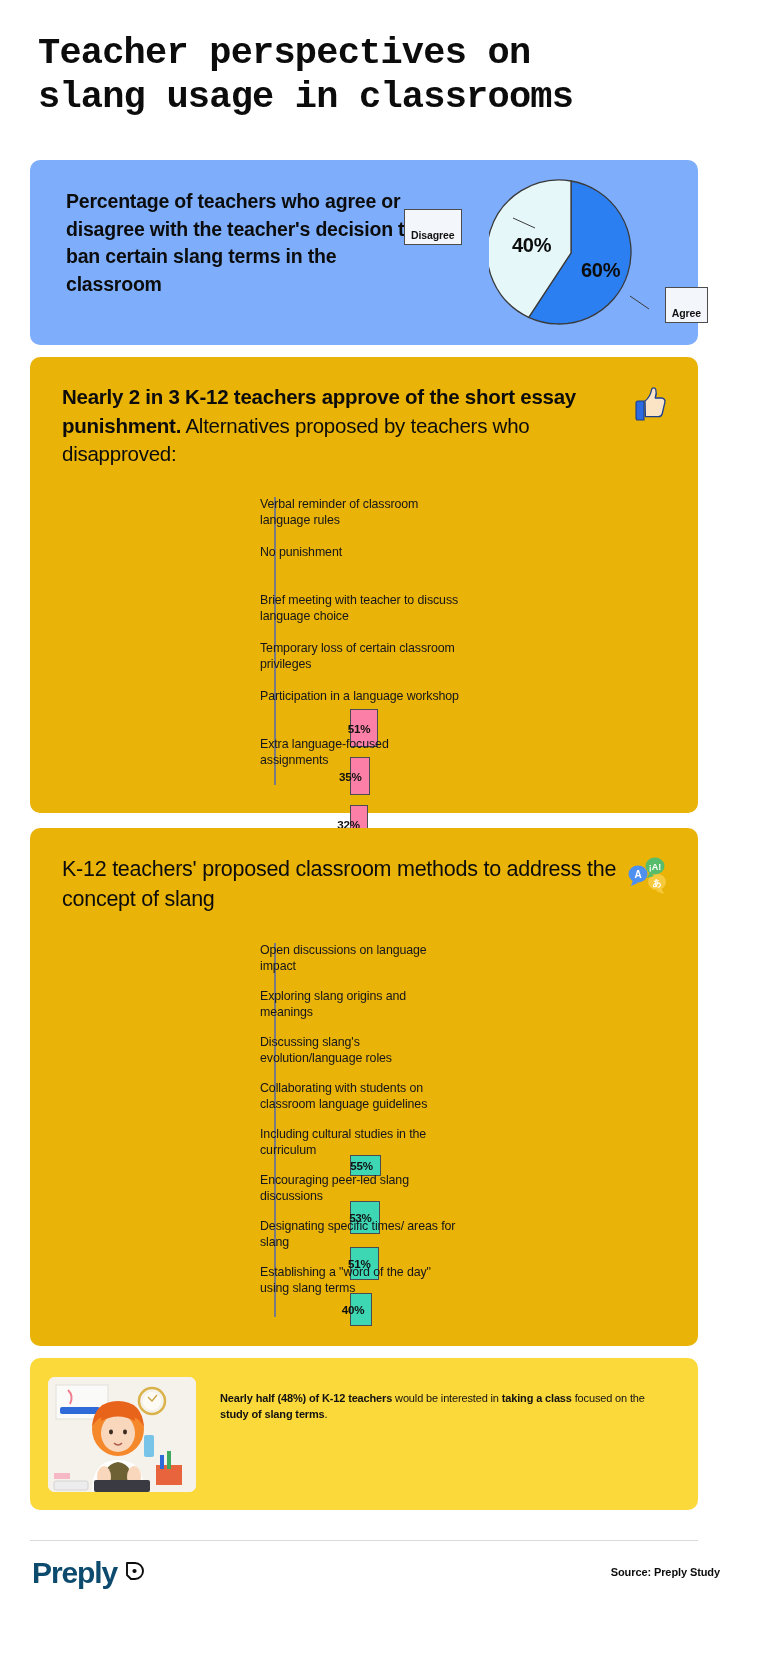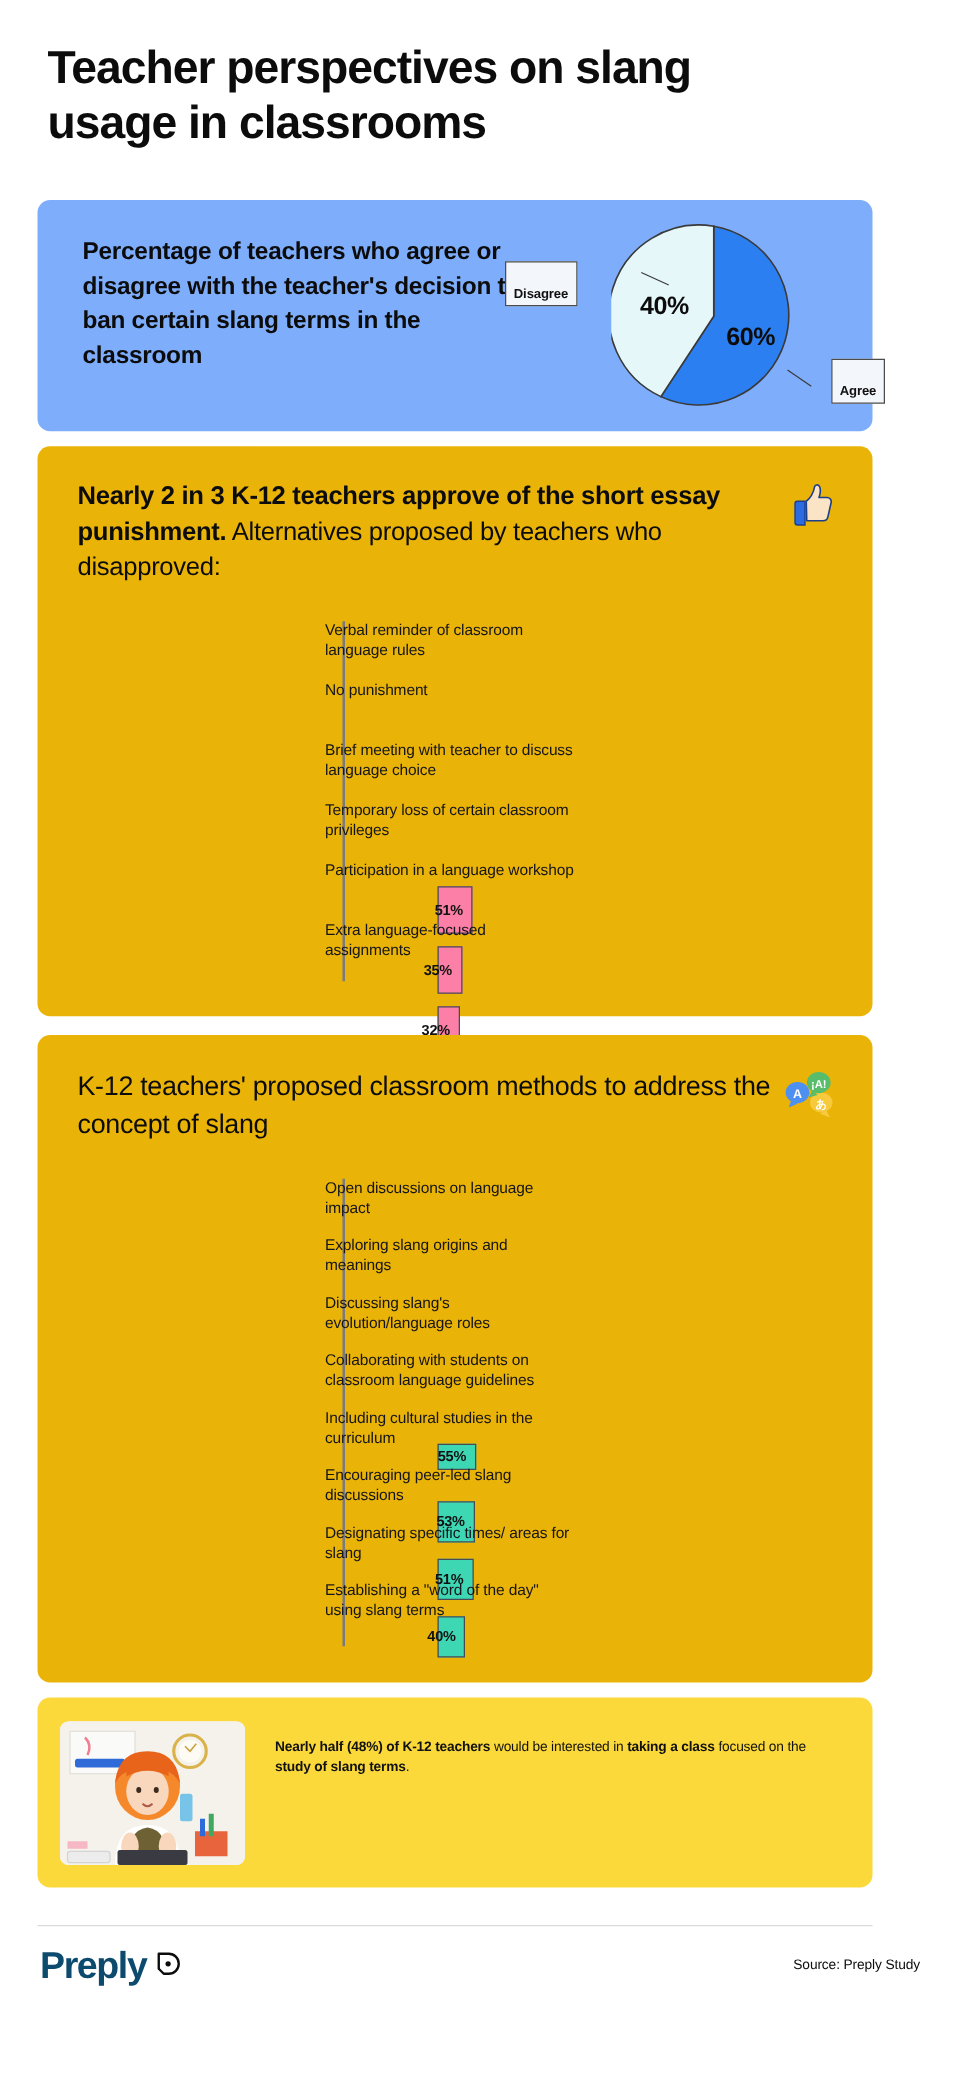--- a/index.html
+++ b/index.html
@@ -22,21 +22,21 @@
   .title {
     position: absolute;
     left: 38px;
     top: 32px;
     width: 620px;
     font-size: 37px;
     line-height: 1.18;
     font-weight: 700;
     letter-spacing: -0.8px;
     color: #0c0c0c;
-    font-family: Liberation Sans, sans-serif;
+    font-family: Liberation Mono, monospace;
   }
 
   
   .card-blue {
     position: absolute;
     left: 30px;
     top: 160px;
     width: 668px;
     height: 185px;
     background: #7EAEFB;
@@ -223,24 +223,24 @@
     gap: 7px;
   }
   .logo-word {
     font-size: 30px;
     font-weight: 700;
     letter-spacing: -1.1px;
     color: #0c4a6e;
   }
   .source {
     position: absolute;
-    right: 32px;
+    right: 48px;
     top: 1566px;
     font-size: 11px;
-    font-weight: 400;
+    font-weight: 700;
     color: #0c0c0c;
     letter-spacing: -0.1px;
     padding-left: 40px;
   }
 </style>
 </head>
 <body>
 
 <div class="page">
 

